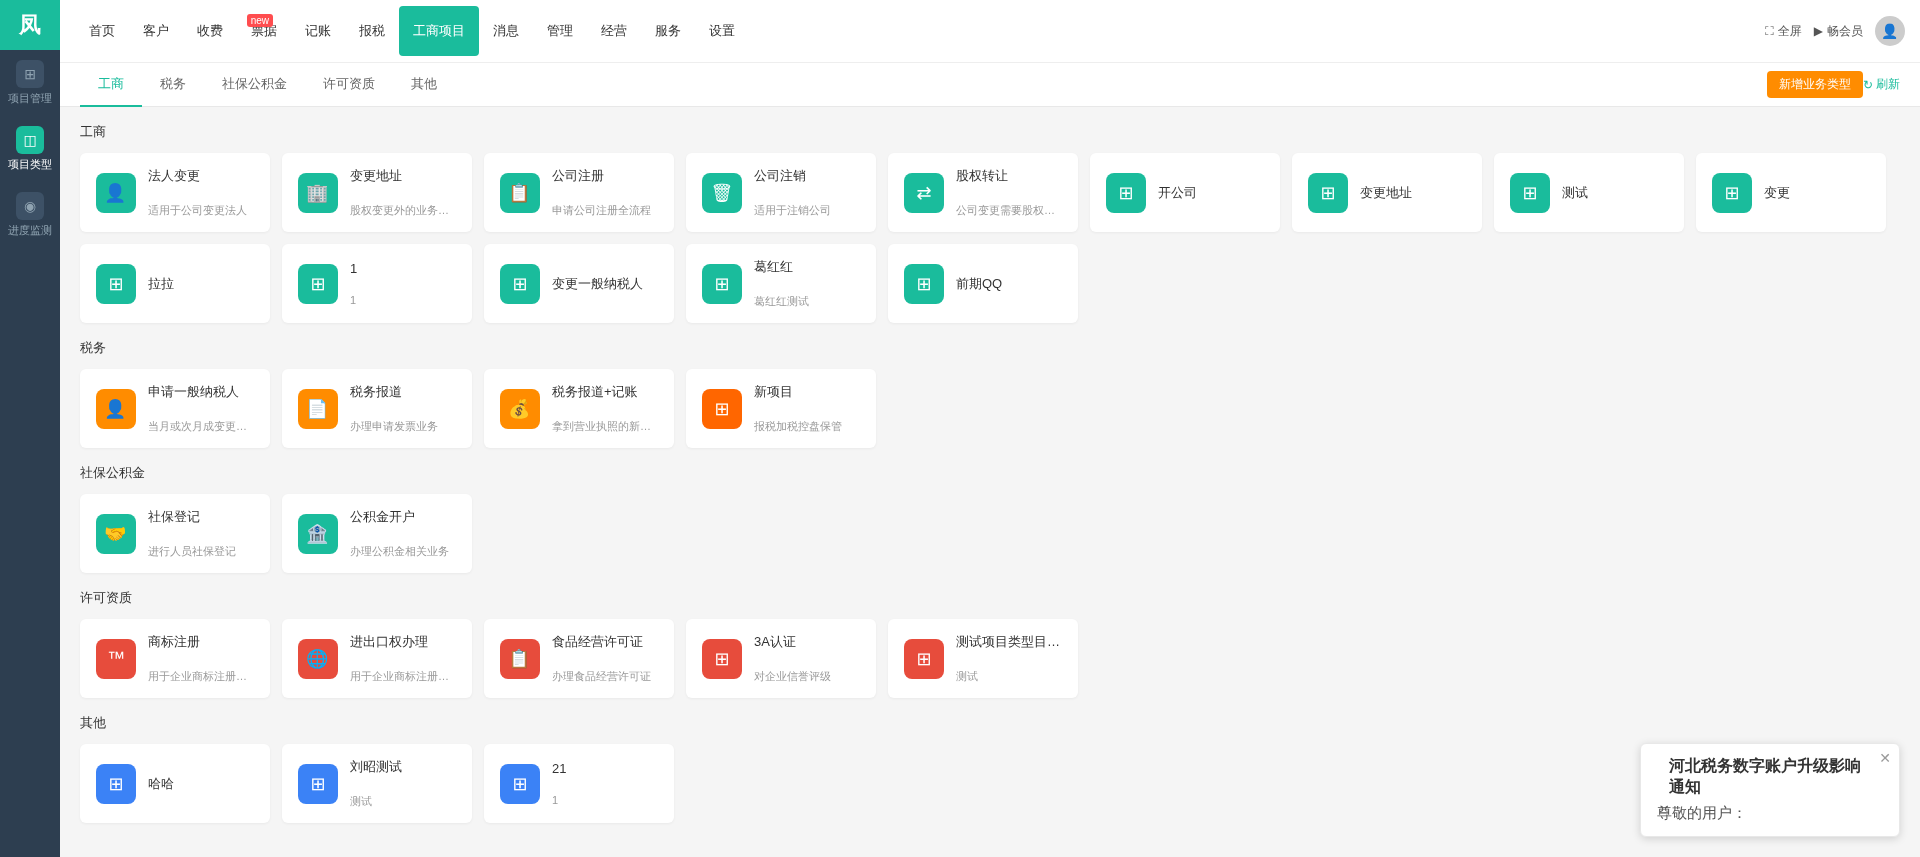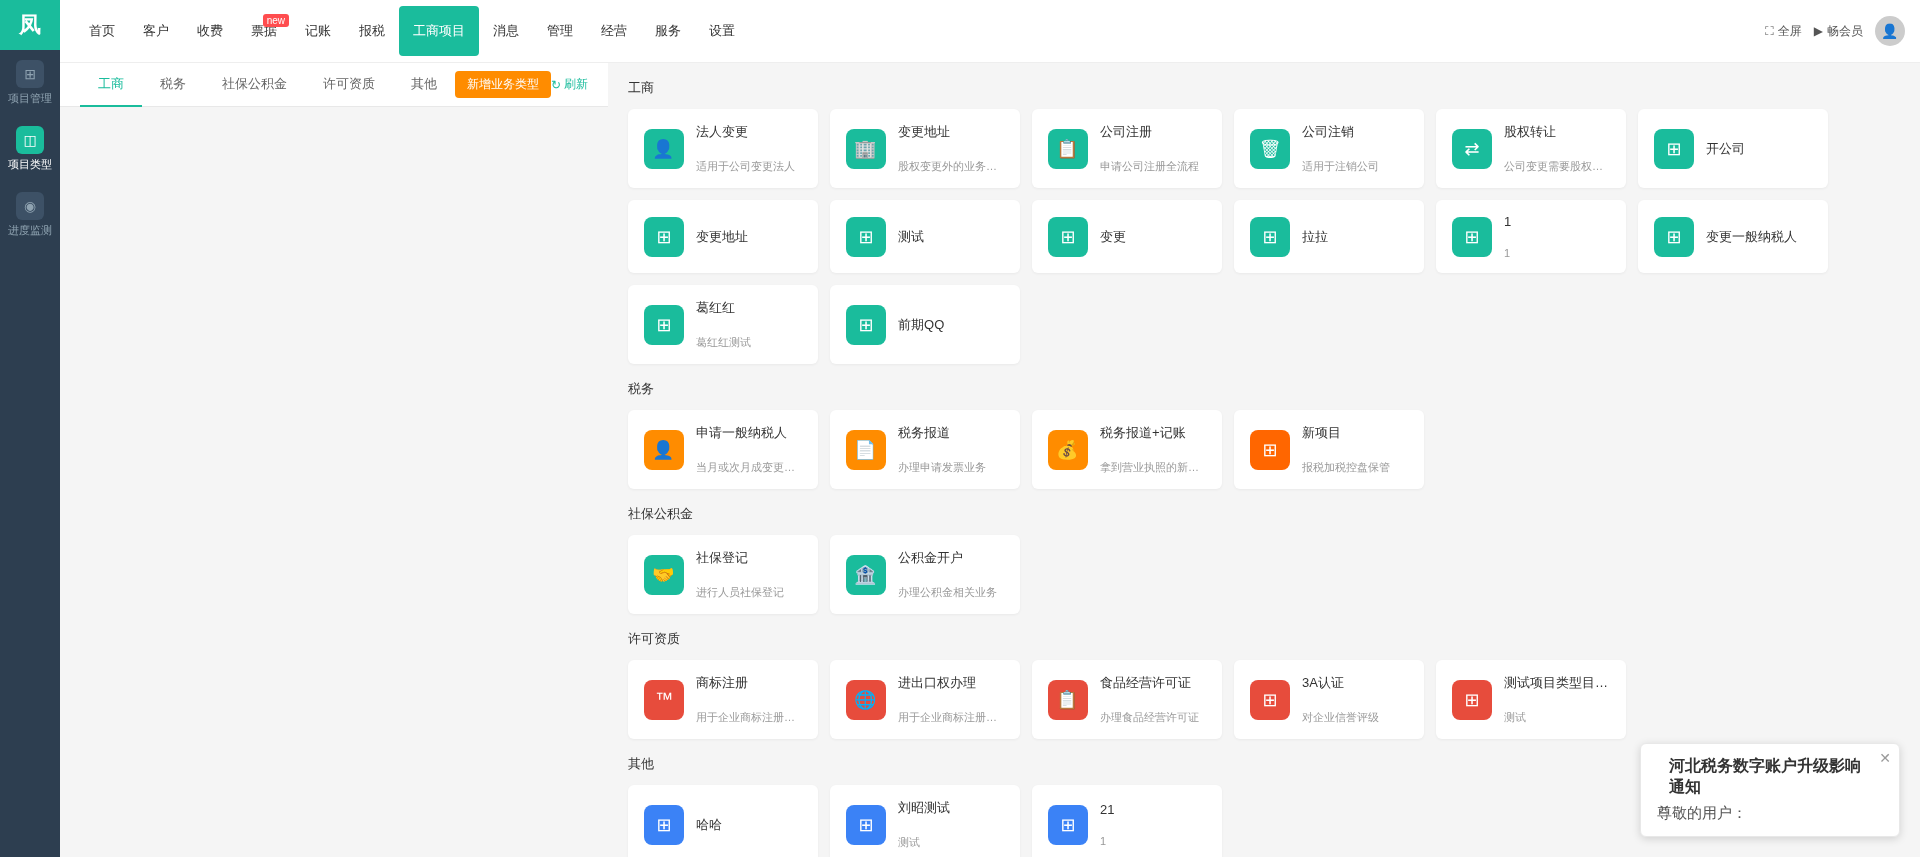--- a/index.html
+++ b/index.html
@@ -90,21 +90,21 @@
       border-radius: 4px;
     }
     .nav-badge {
       background: #ff4d4f;
       color: white;
       font-size: 10px;
       padding: 1px 4px;
       border-radius: 3px;
       position: absolute;
       top: 8px;
-      right: 2px;
+      right: 18px;
     }
     .topnav-right {
       margin-left: auto;
       display: flex;
       align-items: center;
       gap: 12px;
     }
     .topnav-right-btn {
       display: flex;
       align-items: center;
@@ -122,21 +122,21 @@
       align-items: center;
       justify-content: center;
       color: #666;
       font-size: 14px;
     }
 
     
     #content {
       flex: 1;
       display: flex;
-      flex-direction: row;
+      flex-direction: column;
       overflow: hidden;
     }
 
     
     #tabbar {
       background: #fff;
       border-bottom: 1px solid #e8e8e8;
       display: flex;
       align-items: center;
       padding: 0 20px;

